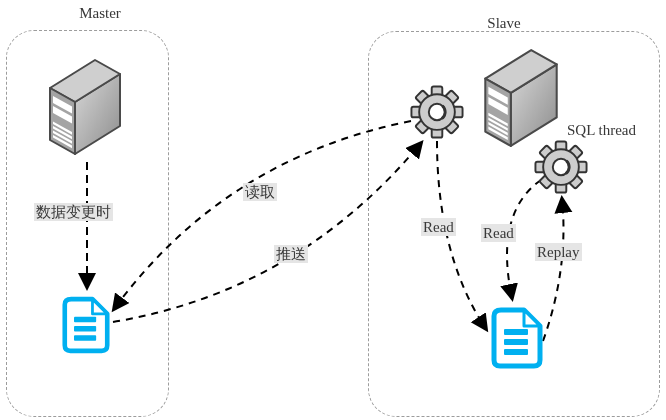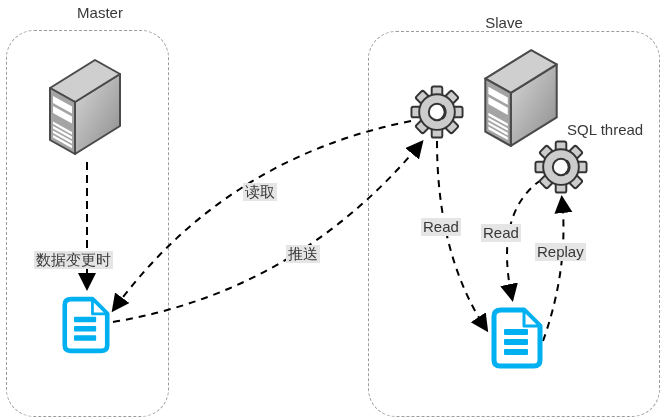--- a/index.html
+++ b/index.html
@@ -1,17 +1,17 @@
 <!DOCTYPE html>
 <html><head>
 <meta charset="utf-8">
 <style>
   html,body{margin:0;padding:0;background:#fff;}
   .canvas{position:relative;width:666px;height:420px;background:#ffffff;overflow:hidden;
-          font-family:Liberation Sans, sans-serif;}
+          font-family:Liberation Serif, serif;}
   .grp{position:absolute;border:1px dashed #9c9c9c;border-radius:28px;background:transparent;}
   .grp-master{left:6px;top:30px;width:161px;height:385px;}
   .grp-slave{left:368px;top:31px;width:290px;height:384px;}
   .lbl{position:absolute;font-size:15px;color:#383838;white-space:nowrap;line-height:18px;}
   .grp-title{text-align:center;width:100px;}
   .title-master{left:50px;top:4px;}
   .title-slave{left:454px;top:14px;}
   .edge-lbl{background:#e5e5e5;padding:0 2px;}
   .node-lbl{text-align:center;width:100px;}
   .icon{position:absolute;}
@@ -138,20 +138,20 @@
       <g fill="#00b0f0">
         <rect x="13" y="22" width="24" height="6" rx="1"></rect>
         <rect x="13" y="32" width="24" height="6" rx="1"></rect>
         <rect x="13" y="42" width="24" height="6" rx="1"></rect>
       </g>
     </svg>
   </div>
 
   <div class="lbl" style="left:567px;top:121px;">SQL thread</div>
 
-  <div class="lbl edge-lbl" style="left:34px;top:203px;margin-top:48px;">数据变更时</div>
+  <div class="lbl edge-lbl" style="left:34px;top:203px;">数据变更时</div>
   <div class="lbl edge-lbl" style="left:243px;top:183px;">读取</div>
-  <div class="lbl edge-lbl" style="left:274px;top:245px;margin-left:12px;">推送</div>
+  <div class="lbl edge-lbl" style="left:274px;top:245px;">推送</div>
   <div class="lbl edge-lbl" style="left:421px;top:218px;">Read</div>
   <div class="lbl edge-lbl" style="left:481px;top:224px;">Read</div>
   <div class="lbl edge-lbl" style="left:535px;top:243px;">Replay</div>
 
 </div>
 
 </body></html>

